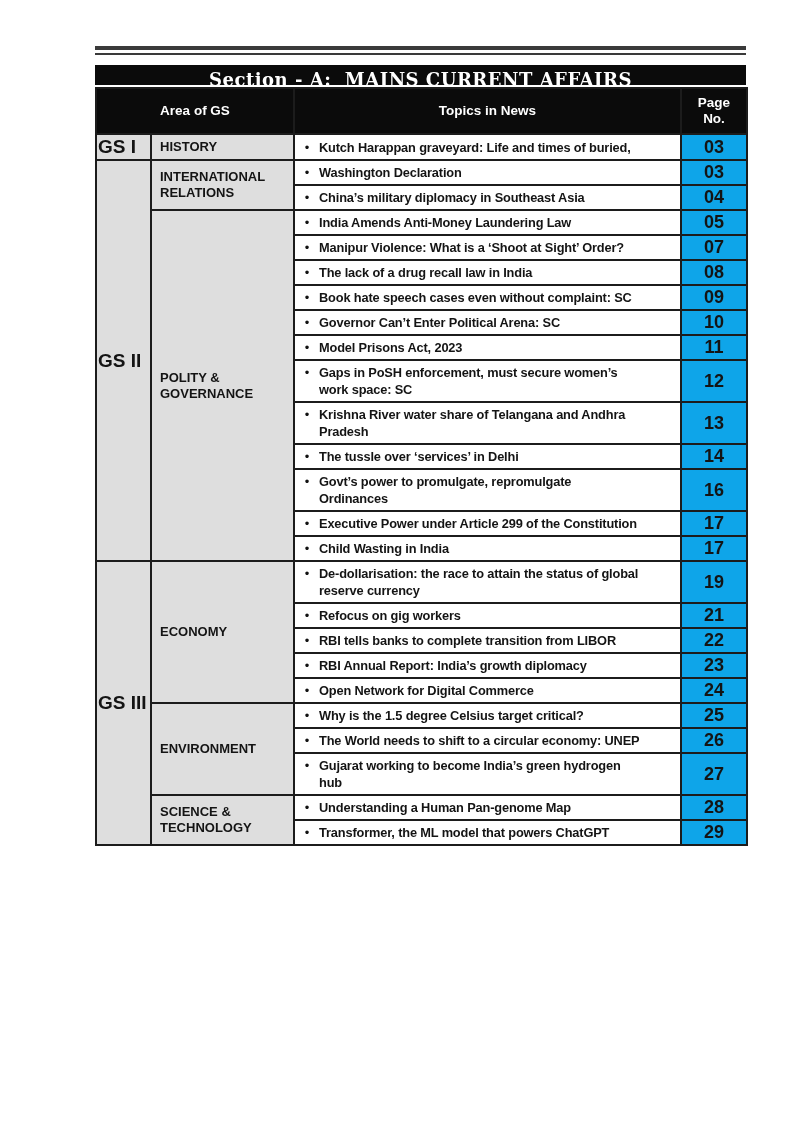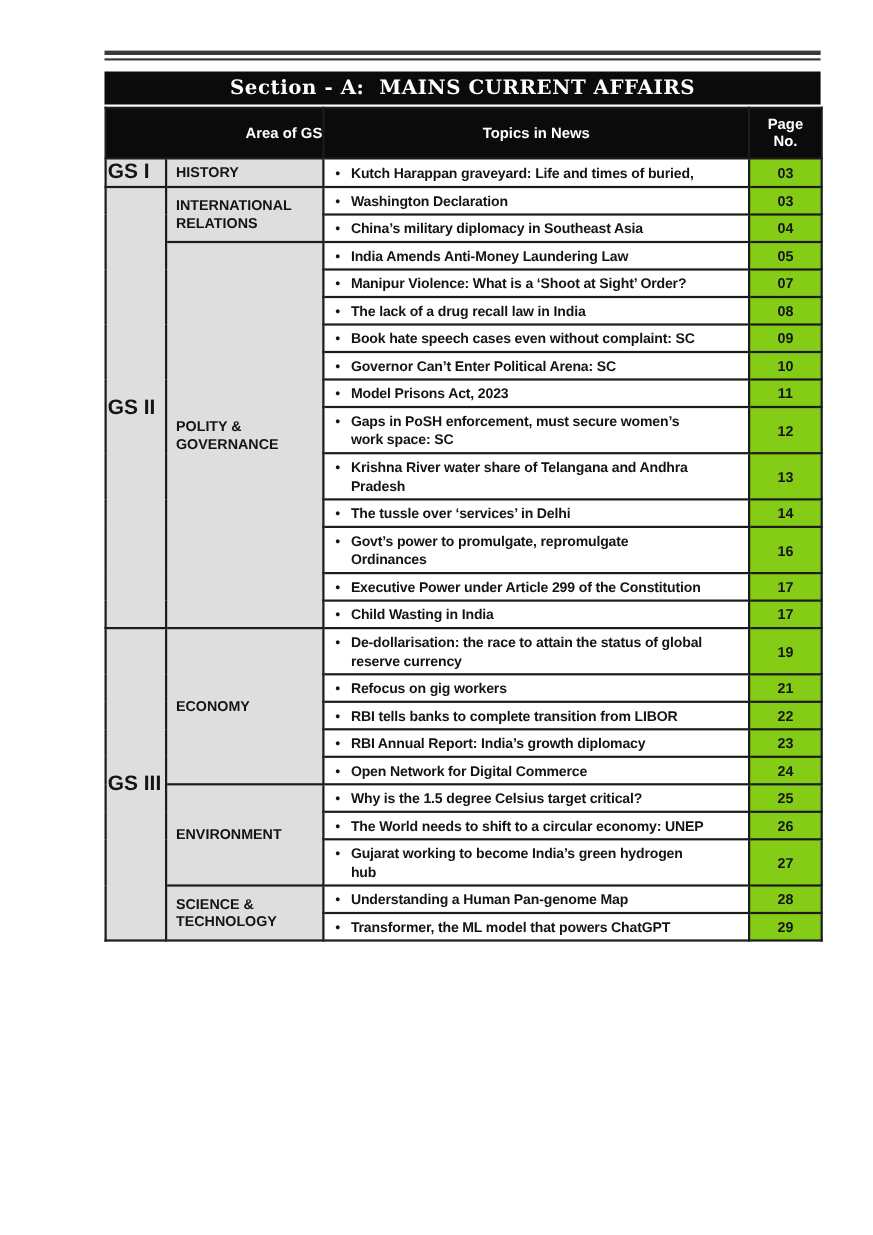--- a/index.html
+++ b/index.html
@@ -13,38 +13,38 @@
     margin:0 0 18px 0;text-align:center;
     font-family:"DejaVu Serif", serif;font-weight:700;
     font-size:52px;line-height:1.25;letter-spacing:1px;color:#0d0d0d;
   }
   .rule{height:3px;border-top:4px solid #3a3a3a;border-bottom:2px solid #3a3a3a;margin-bottom:10px;}
   .subtitle{
     margin:0 0 13px 0;text-align:center;
     font-family:"DejaVu Serif", serif;font-weight:700;font-size:21px;color:#0d0d0d;
   }
   .section-bar{
-    background:#0b0b0b;color:#ffffff;height:30px;line-height:30px;
+    background:#0b0b0b;color:#ffffff;height:20px;line-height:30px;
     text-align:center;font-family:"DejaVu Serif", serif;font-weight:700;
     font-size:18px;letter-spacing:.5px;white-space:pre;margin-bottom:2px;
   }
 
   table.toc{border-collapse:collapse;width:651px;table-layout:fixed;}
   .toc col.c-gs{width:55px;}
   .toc col.c-area{width:143px;}
   .toc col.c-topic{width:387px;}
   .toc col.c-page{width:66px;}
   .toc th,.toc td{border:2px solid #1c1c1c;}
 
   .toc thead th{
     background:#0b0b0b;color:#ffffff;font-size:13.5px;font-weight:700;
     padding:6px 0;line-height:16px;border-color:#1c1c1c;
   }
   .toc thead th + th{border-left:2px solid #3c3c3c;}
-  th.h-area{text-align:right;}
+  th.h-area{text-align:center;}
   th.h-topics{text-align:center;padding-left:8px;}
   th.h-page{text-align:center;white-space:pre-line;}
 
   td.gs-cell{
     background:#dedede;text-align:left;vertical-align:middle;
     font-weight:700;font-size:19px;
   }
   td.area-cell{
     background:#dedede;vertical-align:middle;font-weight:700;
     font-size:13px;line-height:16px;padding:2px 12px 2px 8px;
@@ -53,21 +53,21 @@
   .topic-line{display:flex;align-items:flex-start;}
   .bullet{
     width:24px;min-width:24px;text-align:center;
     font-size:13px;line-height:17px;color:#111;
   }
   .topic-text{
     flex:1;font-weight:700;font-size:12.8px;letter-spacing:-0.15px;
     line-height:17px;white-space:pre-line;padding-right:22px;
   }
   td.page-cell{
-    text-align:center;vertical-align:middle;font-weight:700;font-size:13px;background:#84cc16;
+    text-align:center;vertical-align:middle;font-weight:700;font-size:18px;background:#0ea5e9;
   }
 </style>
 </head>
 <body>
 
 <div class="doc">
   <div class="rule"></div>
   <div class="section-bar">Section - A:  MAINS CURRENT AFFAIRS</div>
 
   <table class="toc">

